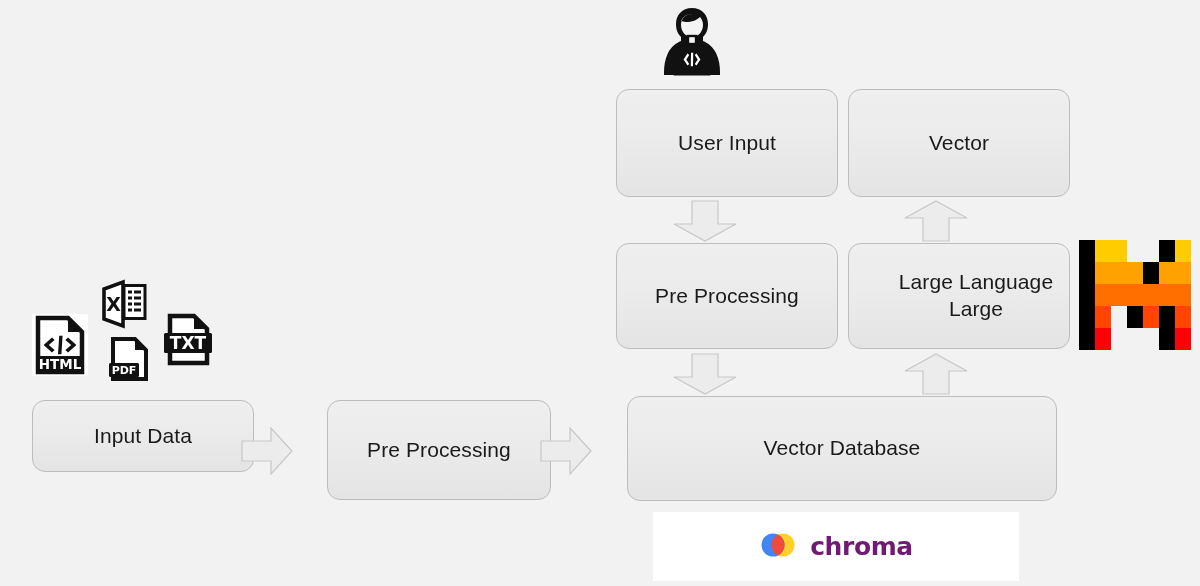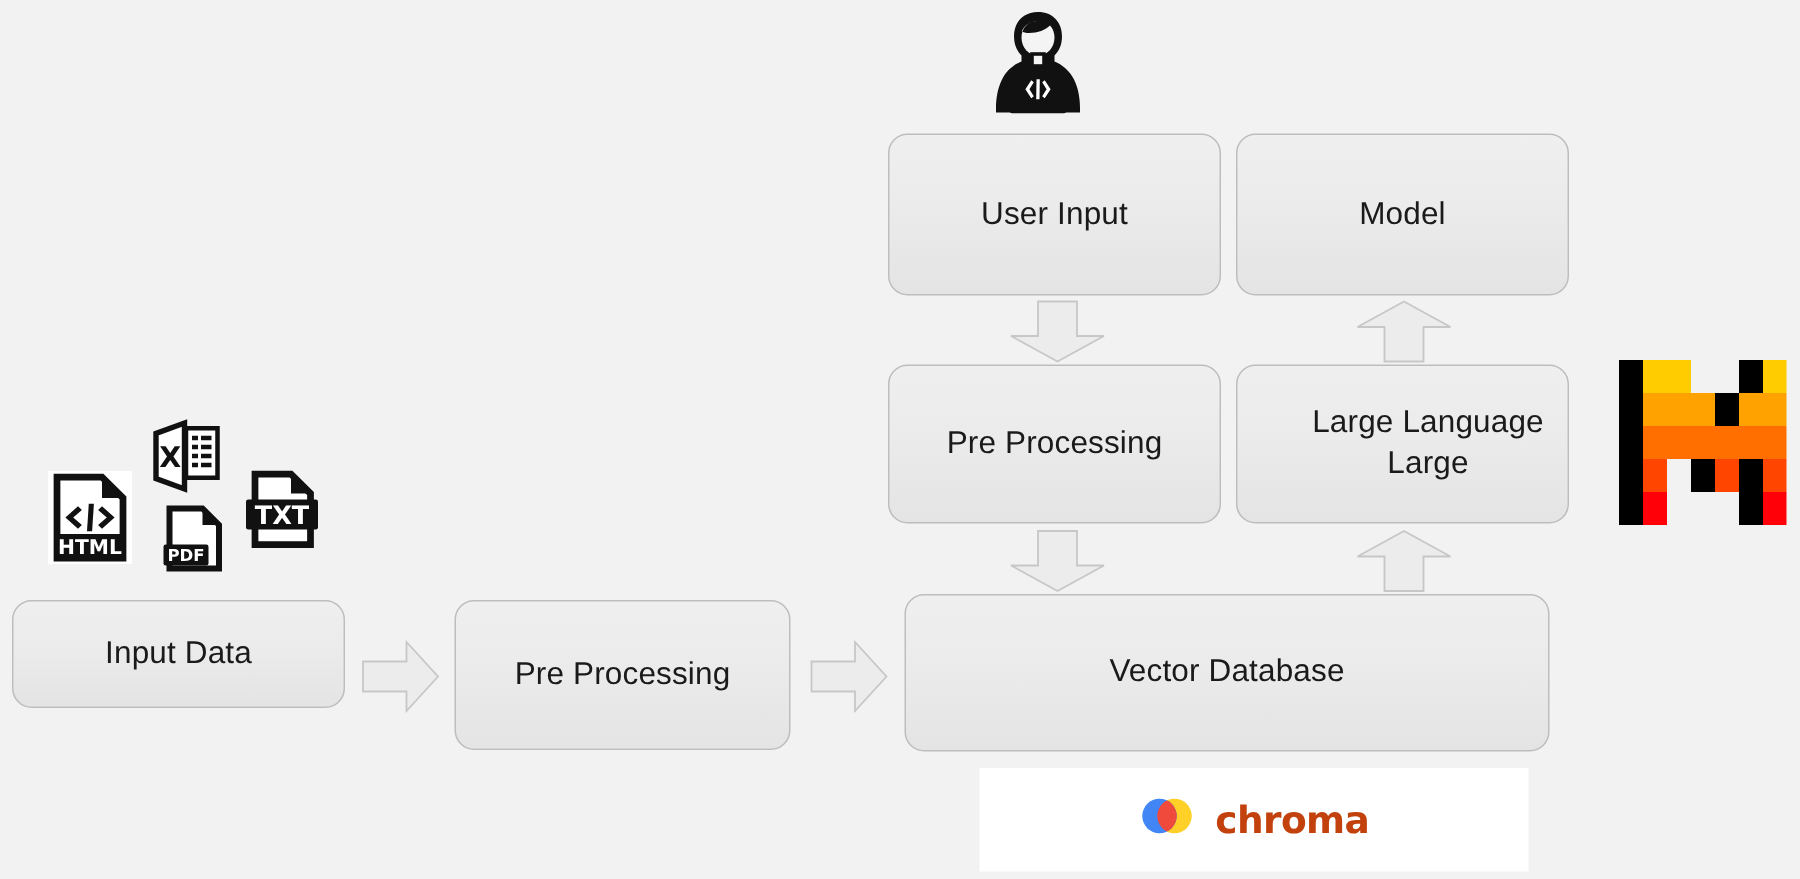--- a/index.html
+++ b/index.html
@@ -30,20 +30,21 @@
     display: flex;
     align-items: center;
     justify-content: center;
     text-align: center;
     color: #1a1a1a;
     font-size: 21px;
     font-weight: 400;
     line-height: 1.28;
     letter-spacing: 0.1px;
     padding: 4px 10px;
+    margin-left: 24px;
   }
   .box span { display: block; }
 
   
   .arrow {
     position: absolute;
   }
   .arrow svg { display: block; }
   .arrow svg polygon {
     fill: #ececec;
@@ -65,21 +66,21 @@
     background: #ffffff;
     display: flex;
     align-items: center;
     justify-content: center;
     gap: 13px;
   }
   .chroma-word {
     font-family: "DejaVu Sans", sans-serif;
     font-weight: bold;
     font-size: 25px;
-    color: #c2410c;
+    color: #701a75;
     letter-spacing: -0.4px;
   }
 
   
   .mistral-logo { position: absolute; }
 </style>
 </head>
 <body>
 
 <div id="stage">
@@ -166,21 +167,21 @@
 
   <div class="box" style="left:303px; top:400px; width:224px; height:100px;">
     <span>Pre Processing</span>
   </div>
 
   <div class="box" style="left:592px; top:89px; width:222px; height:108px;">
     <span>User Input</span>
   </div>
 
   <div class="box" style="left:824px; top:89px; width:222px; height:108px;">
-    <span>Model</span>
+    <span>Vector</span>
   </div>
 
   <div class="box" style="left:592px; top:243px; width:222px; height:106px;">
     <span>Pre Processing</span>
   </div>
 
   <div class="box" style="left:824px; top:243px; width:222px; height:106px;padding-left:44px;">
     <div>
       <span>Large Language</span>
       <span>Large</span>

